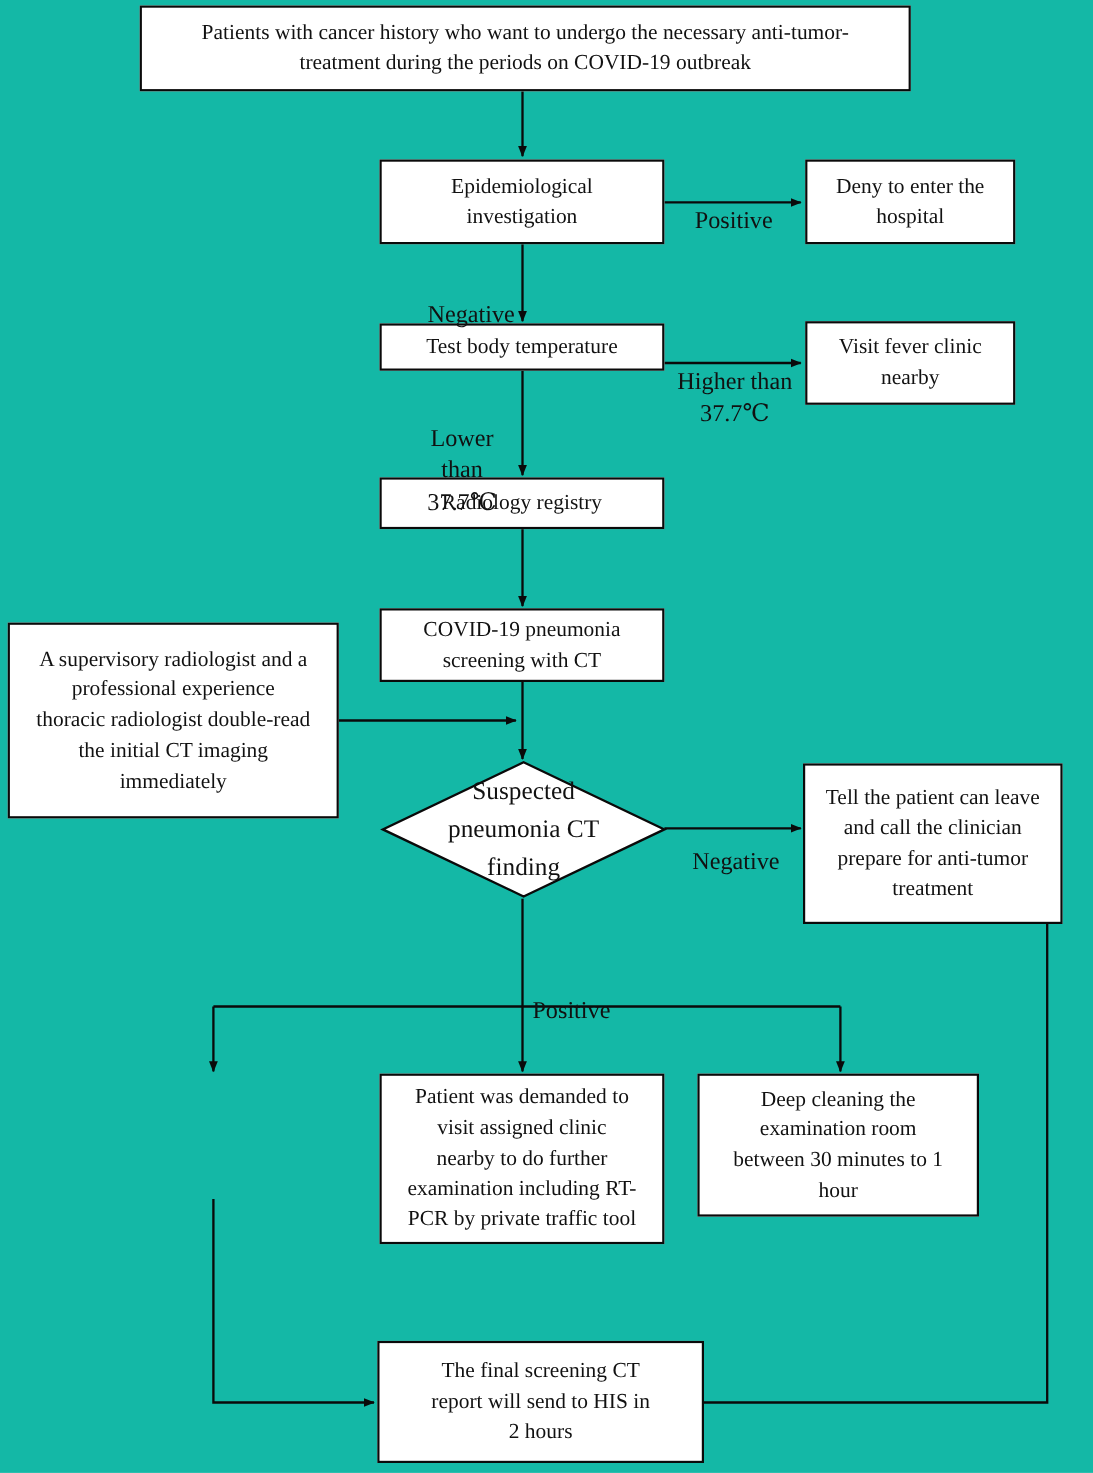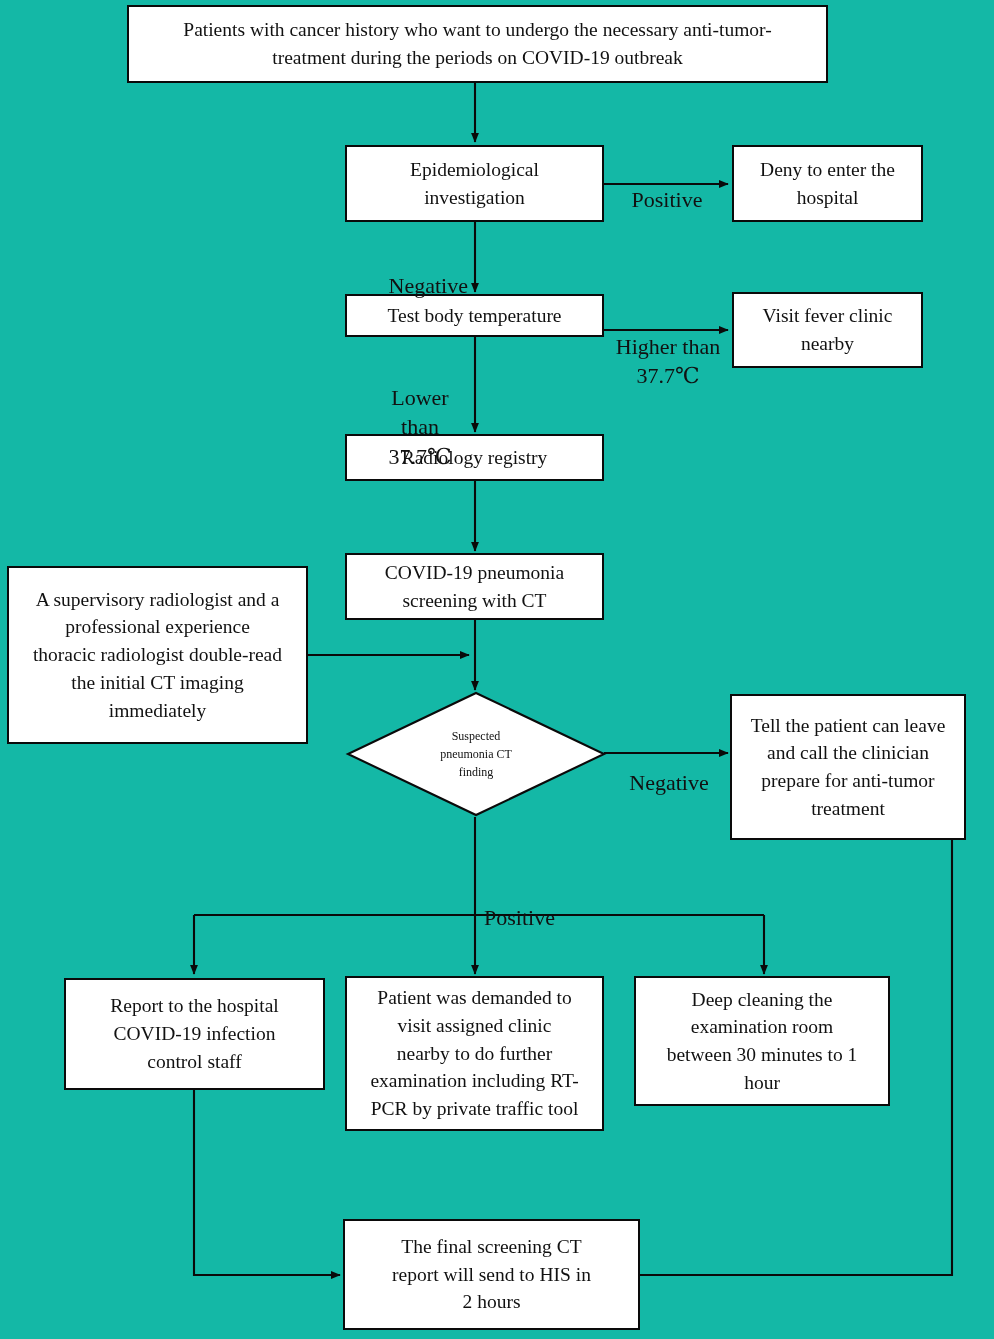--- a/index.html
+++ b/index.html
@@ -45,21 +45,21 @@
   .diamond-wrap {
     position: absolute;
     display: flex;
     align-items: center;
     justify-content: center;
     text-align: center;
   }
   .diamond-wrap .dtxt {
     position: relative;
     z-index: 2;
-    font-size: 12px;
+    font-size: 23px;
     line-height: 1.5;
     color: #111111;
     white-space: pre-line;
   }
   .edge-label {
     position: absolute;
     font-size: 22px;
     color: #111111;
     background: transparent;
     white-space: pre-line;
@@ -160,25 +160,20 @@
 finding</span>
   </div>
 
   <div class="node" style="left:730px; top:694px; width:236px; height:146px;">
     <span class="txt">Tell the patient can leave
 and call the clinician
 prepare for anti-tumor
 treatment</span>
   </div>
 
-  <div class="node" style="left:64px; top:978px; width:261px; height:112px;">
-    <span class="txt">Report to the hospital
-COVID-19 infection
-control staff</span>
-  </div>
 
   <div class="node" style="left:345px; top:976px; width:259px; height:155px;">
     <span class="txt">Patient was demanded to
 visit assigned clinic
 nearby to do further
 examination including RT-
 PCR by private traffic tool</span>
   </div>
 
   <div class="node" style="left:634px; top:976px; width:256px; height:130px;">

